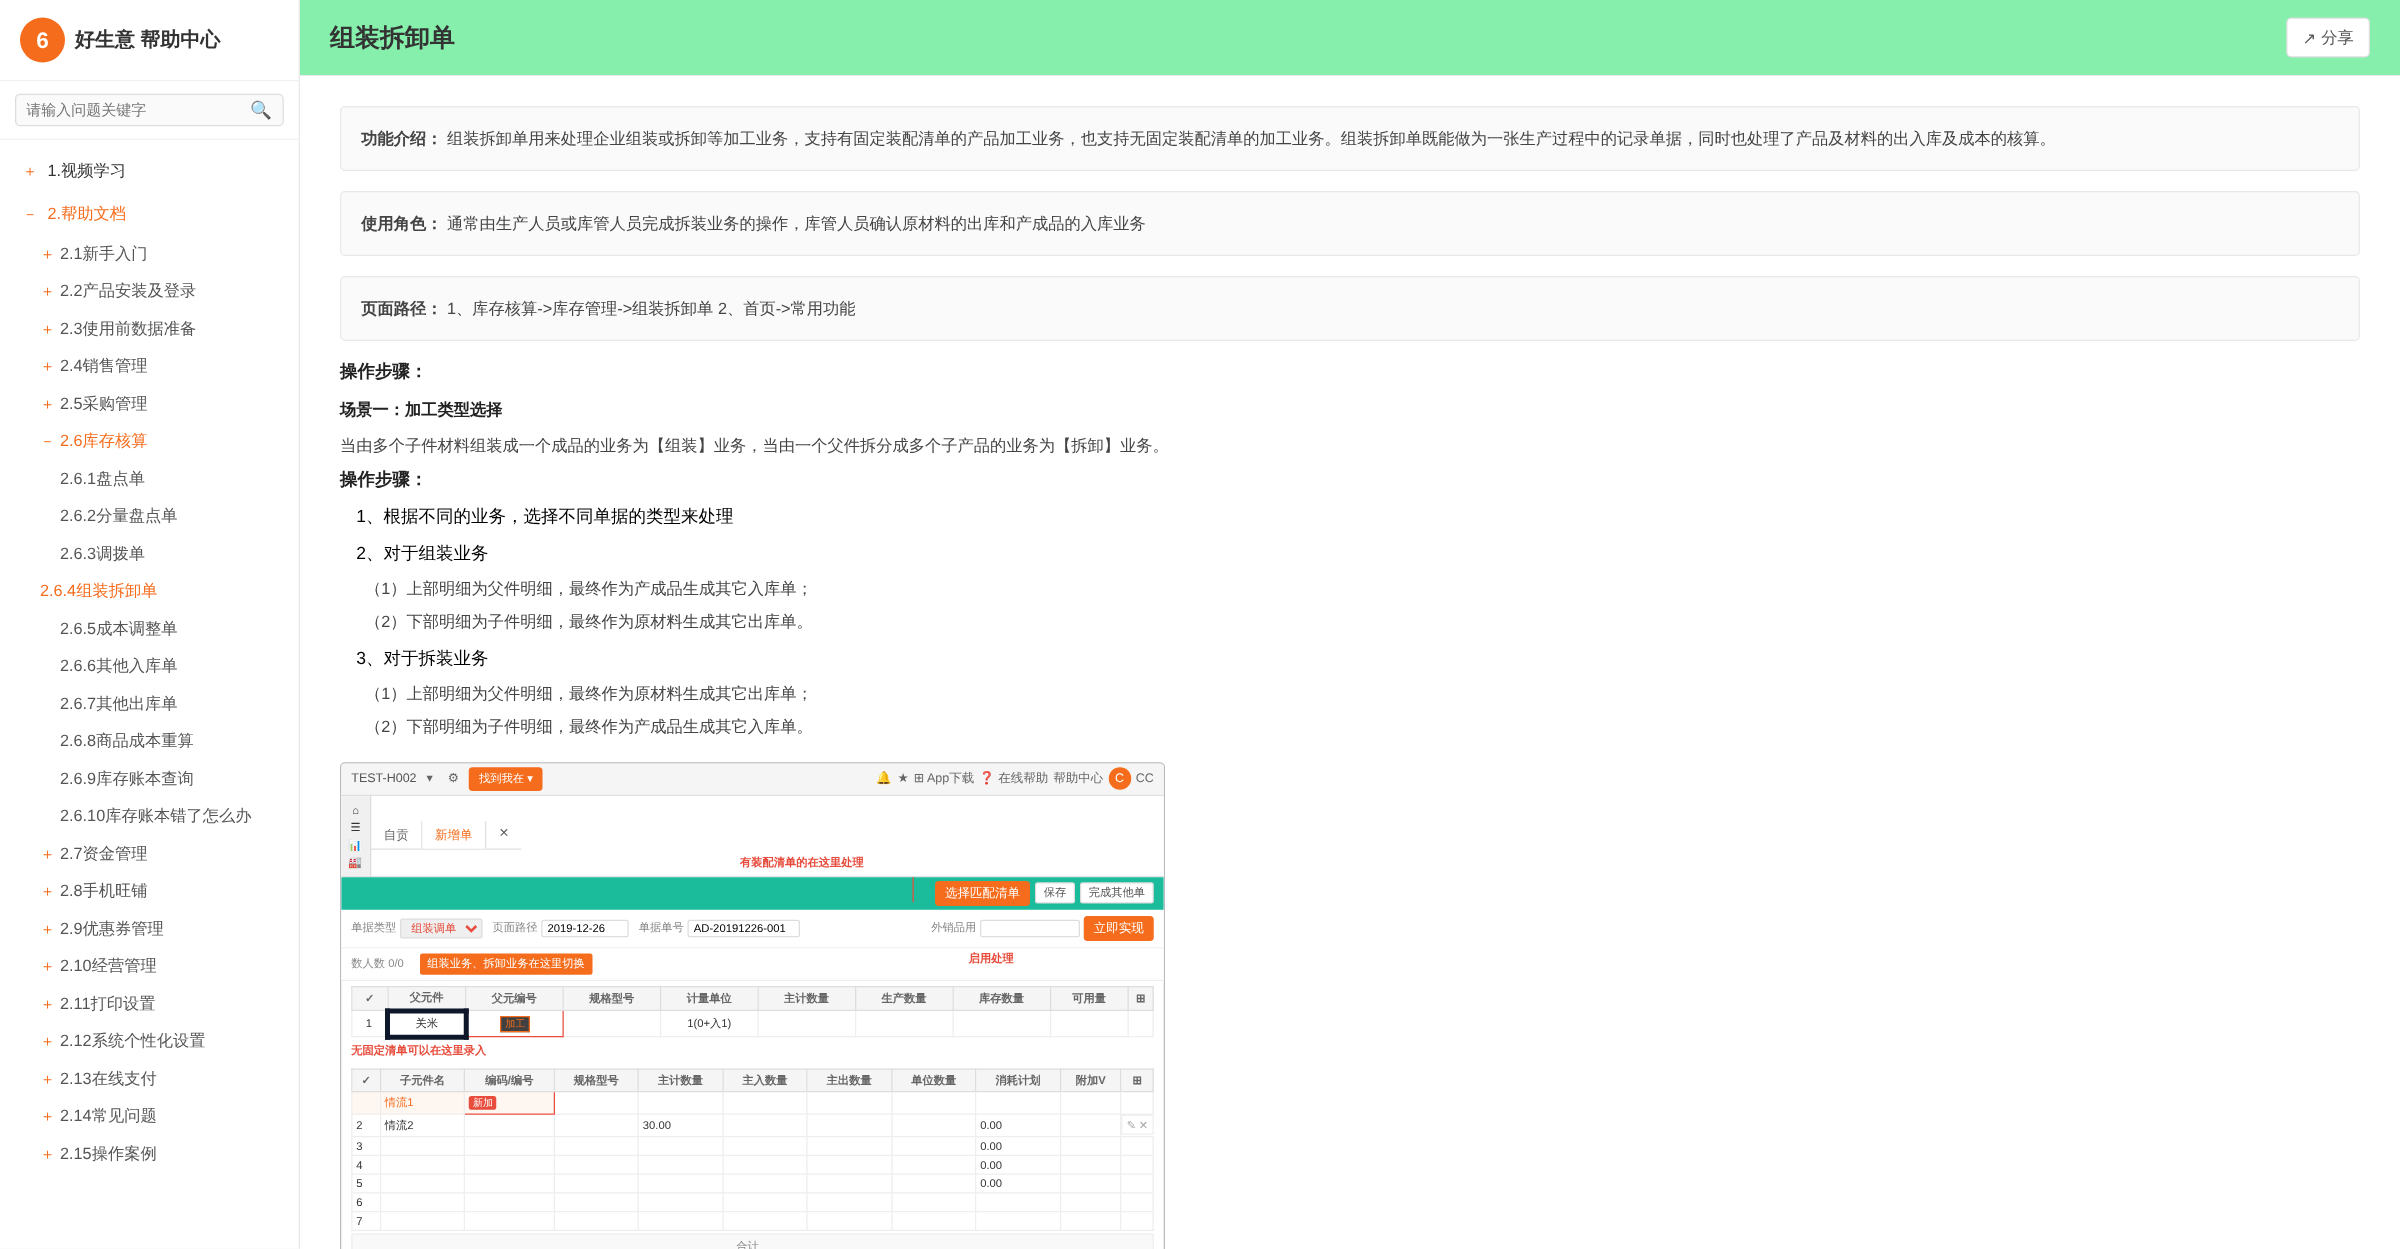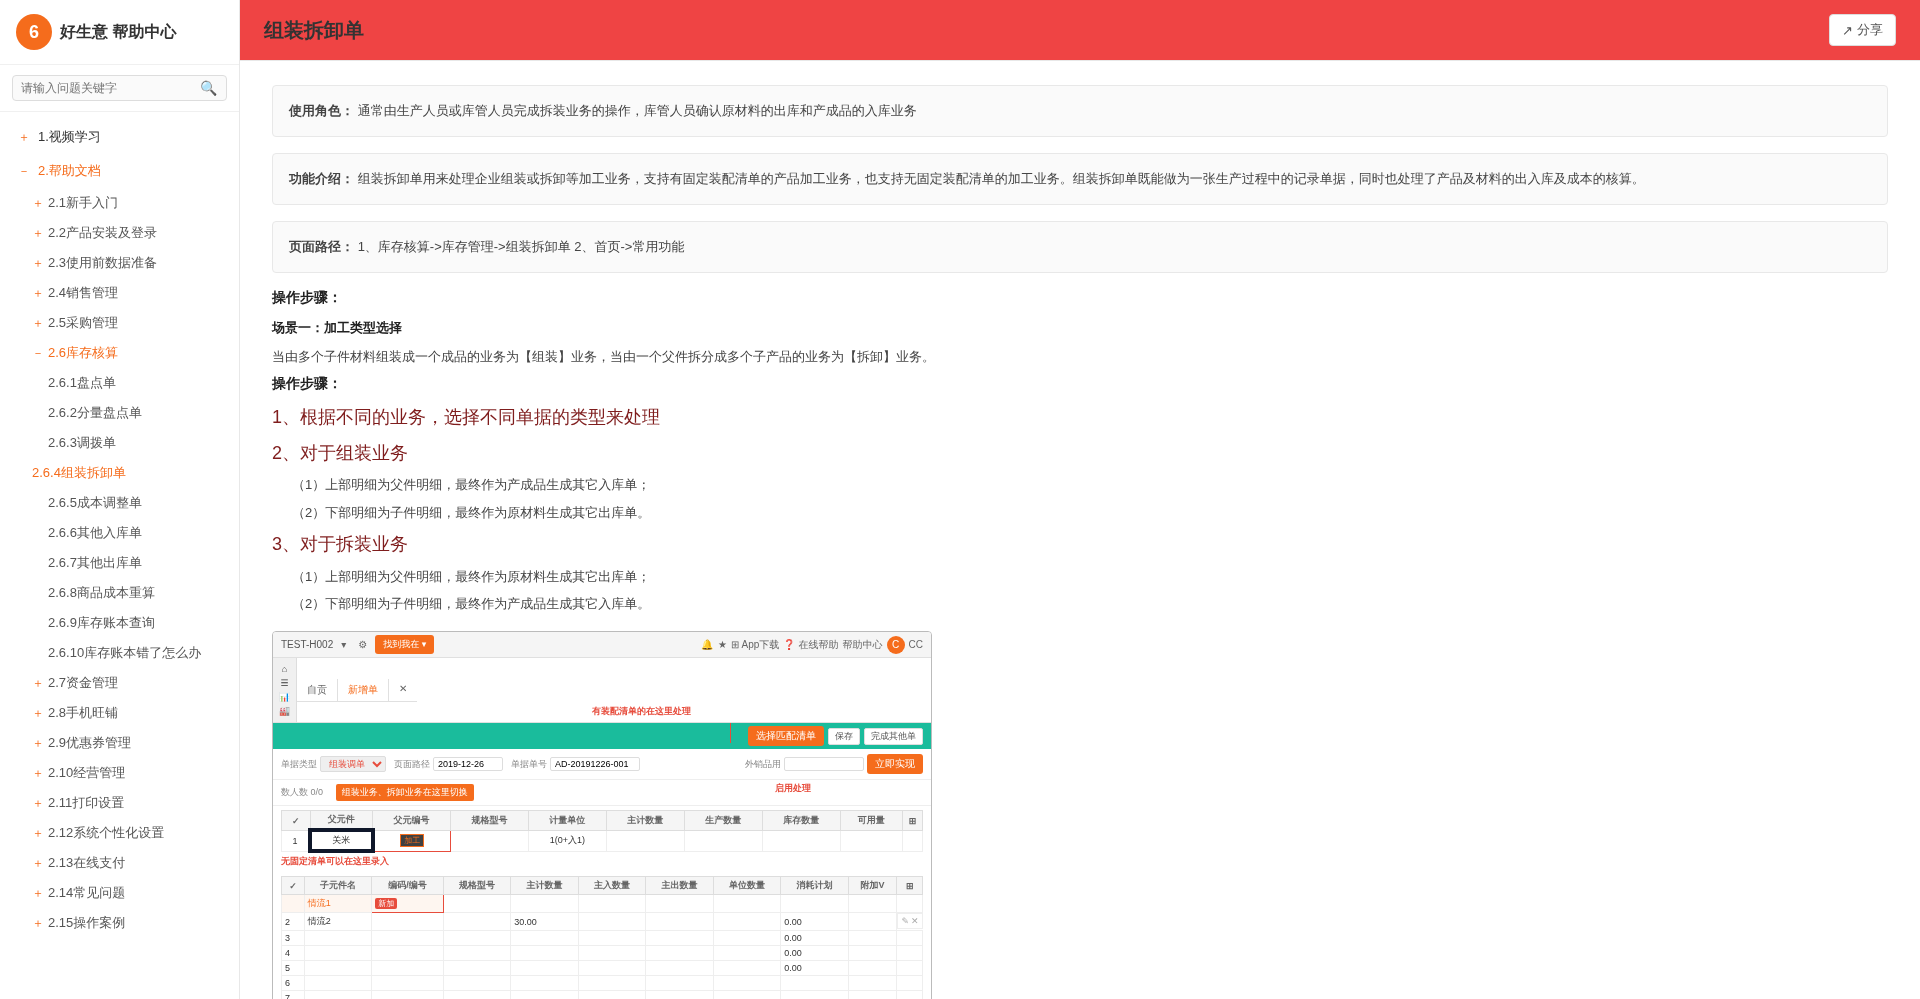--- a/index.html
+++ b/index.html
@@ -18,32 +18,32 @@
     .nav-section { }
     .nav-section-title { display: flex; align-items: center; padding: 8px 16px; cursor: pointer; font-size: 13px; color: #333; }
     .nav-section-title .icon { width: 16px; height: 16px; margin-right: 6px; display: flex; align-items: center; justify-content: center; font-size: 12px; }
     .nav-sub { padding-left: 0; }
     .nav-sub-item { display: flex; align-items: center; padding: 6px 16px 6px 32px; cursor: pointer; font-size: 13px; color: #555; }
     .nav-sub-item.active { color: #f56c1c; font-weight: 500; }
     .nav-sub-item .sub-plus { color: #f56c1c; font-size: 12px; margin-right: 4px; }
 
     
     .main-content { flex: 1; display: flex; flex-direction: column; height: 100vh; overflow: hidden; }
-    .main-header { background: #ef4444; border-bottom: 1px solid #e8e8e8; padding: 14px 24px; display: flex; align-items: center; justify-content: space-between; }
+    .main-header { background: #86efac; border-bottom: 1px solid #e8e8e8; padding: 14px 24px; display: flex; align-items: center; justify-content: space-between; }
     .page-title { font-size: 20px; font-weight: 600; color: #333; }
     .share-btn { display: flex; align-items: center; gap: 4px; border: 1px solid #ddd; border-radius: 4px; padding: 6px 12px; background: #fff; cursor: pointer; font-size: 13px; color: #555; }
     .content-area { flex: 1; overflow-y: auto; padding: 24px 32px; background: #fff; }
 
     .info-block { border: 1px solid #e8e8e8; border-radius: 4px; padding: 14px 16px; margin-bottom: 16px; background: #fafafa; line-height: 1.7; font-size: 13px; color: #444; }
     .section-heading { font-weight: bold; font-size: 14px; color: #222; margin-bottom: 8px; }
     .op-steps-title { font-weight: bold; font-size: 14px; color: #222; margin: 16px 0 10px 0; }
     .scene-title { font-weight: bold; font-size: 13px; color: #222; margin: 12px 0 8px 0; }
     .content-text { font-size: 13px; color: #444; line-height: 1.8; margin-bottom: 6px; }
     .bracket-item { font-size: 13px; color: #444; line-height: 1.8; margin-left: 20px; margin-bottom: 4px; }
-    .step-item { font-size: 18px; color: #7f1d1d; line-height: 1.8; margin-bottom: 4px; }
+    .step-item { font-size: 14px; color: #000000; line-height: 1.8; margin-bottom: 4px; margin-left: 13px; }
     .ss-orange-btn { background: #f56c1c; color: #fff; border: none; border-radius: 3px; padding: 3px 8px; font-size: 10px; cursor: pointer; white-space: nowrap; }
     .ss-wrapper { position: relative; }
 
     
     .ss-topbar { background: #f5f5f5; border-bottom: 1px solid #e0e0e0; padding: 3px 8px; display: flex; align-items: center; gap: 8px; font-size: 10px; color: #666; }
     .ss-topbar-icons { display: flex; gap: 4px; margin-left: auto; align-items: center; }
 
     
     .ss-greenbar { background: #1abc9c; color: #fff; padding: 3px 8px; font-size: 10px; display: flex; align-items: center; justify-content: space-between; }
     .ss-greenbar-right { display: flex; gap: 4px; align-items: center; }
@@ -196,27 +196,27 @@
     <h1 class="page-title">组装拆卸单</h1>
     <button class="share-btn">
       <span>↗</span>
       <span>分享</span>
     </button>
   </div>
 
   <div class="content-area">
 
     <div class="info-block">
+      <span style="font-weight:bold;">功能介绍：</span>
+      <span>组装拆卸单用来处理企业组装或拆卸等加工业务，支持有固定装配清单的产品加工业务，也支持无固定装配清单的加工业务。组装拆卸单既能做为一张生产过程中的记录单据，同时也处理了产品及材料的出入库及成本的核算。</span>
+    </div>
+
+    <div class="info-block">
       <span style="font-weight:bold;">使用角色：</span>
       <span>通常由生产人员或库管人员完成拆装业务的操作，库管人员确认原材料的出库和产成品的入库业务</span>
-    </div>
-
-    <div class="info-block">
-      <span style="font-weight:bold;">功能介绍：</span>
-      <span>组装拆卸单用来处理企业组装或拆卸等加工业务，支持有固定装配清单的产品加工业务，也支持无固定装配清单的加工业务。组装拆卸单既能做为一张生产过程中的记录单据，同时也处理了产品及材料的出入库及成本的核算。</span>
     </div>
 
     <div class="info-block">
       <span style="font-weight:bold;">页面路径：</span>
       <span>1、库存核算-&gt;库存管理-&gt;组装拆卸单 2、首页-&gt;常用功能</span>
     </div>
 
     <div class="op-steps-title">操作步骤：</div>
 
     <div class="scene-title">场景一：加工类型选择</div>

